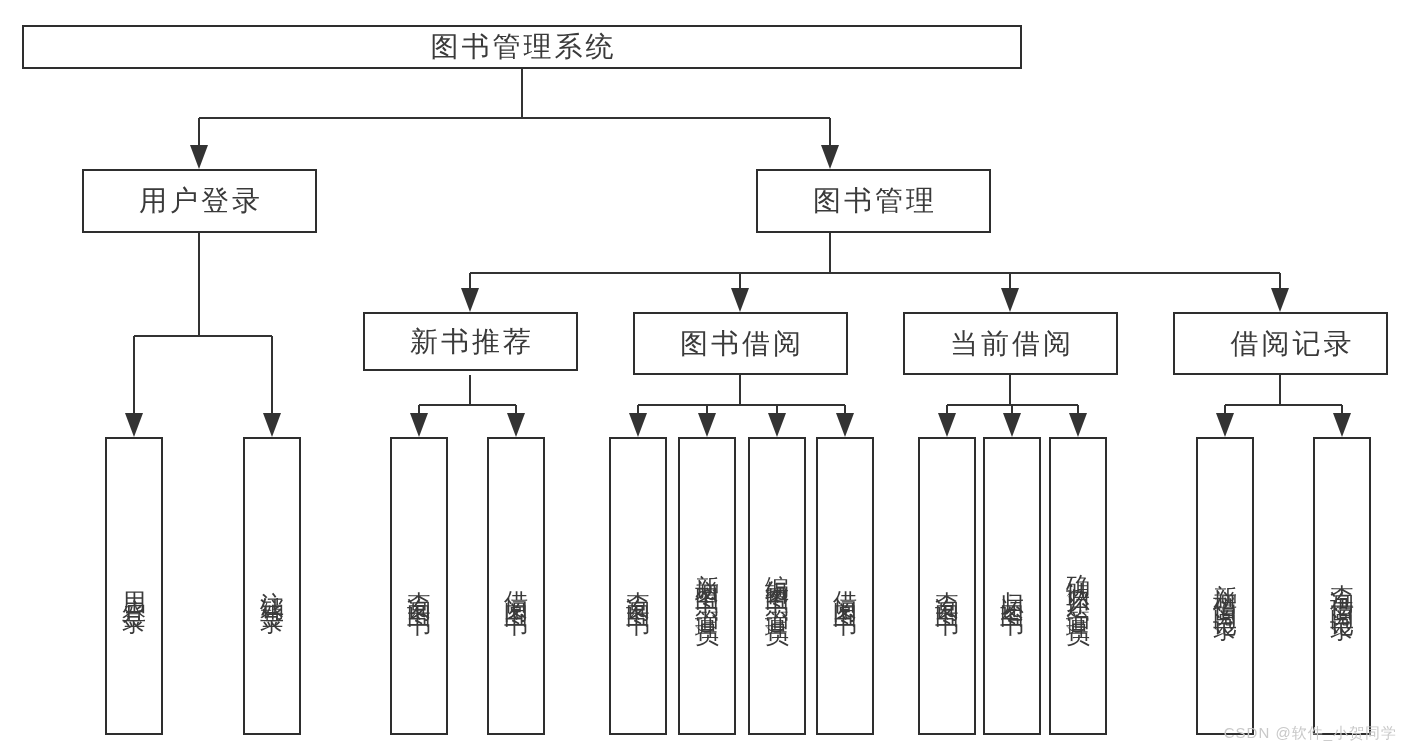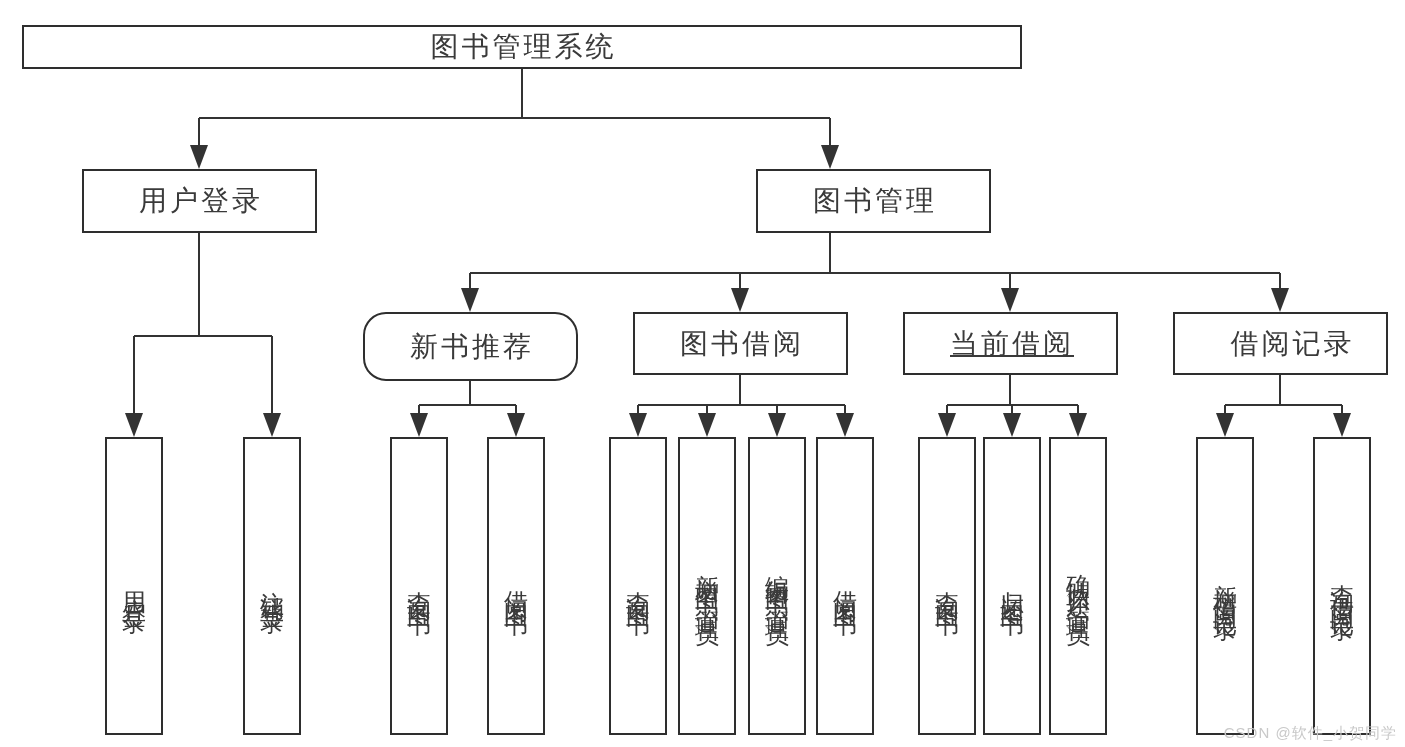--- a/index.html
+++ b/index.html
@@ -50,23 +50,23 @@
     writing-mode: vertical-rl;
     text-orientation: mixed;
     font-size: 24px;
     letter-spacing: 7px;
     padding: 4px 0;
   }
   
   .n-root  { left: 22px;   top: 25px;  width: 1000px; height: 44px; }
   .n-l2a   { left: 82px;   top: 169px; width: 235px;  height: 64px; }
   .n-l2b   { left: 712px;  top: 169px; width: 235px;  height: 64px; margin-left: 44px; }
-  .n-l3a   { left: 363px;  top: 312px; width: 215px;  height: 69px; border-radius: 23px; }
+  .n-l3a   { left: 363px;  top: 312px; width: 215px;  height: 59px; }
   .n-l3b   { left: 633px;  top: 312px; width: 215px;  height: 63px; text-align: center; }
-  .n-l3c   { left: 903px;  top: 312px; width: 215px;  height: 63px; text-decoration: underline; }
+  .n-l3c   { left: 903px;  top: 312px; width: 215px;  height: 63px; }
   .n-l3d   { left: 1173px; top: 312px; width: 215px;  height: 63px; padding-left: 21px; }
   .leaf    { top: 437px; width: 58px; height: 298px; }
   .n-a1 { left: 105px; }  .n-a2 { left: 243px; }
   .n-b1 { left: 390px; }  .n-b2 { left: 487px; }
   .n-c1 { left: 609px; }  .n-c2 { left: 678px; }
   .n-c3 { left: 748px; }  .n-c4 { left: 816px; }
   .n-d1 { left: 918px; }  .n-d2 { left: 983px; }
   .n-d3 { left: 1049px; }
   .n-e1 { left: 1196px; } .n-e2 { left: 1313px; }
   .watermark {

